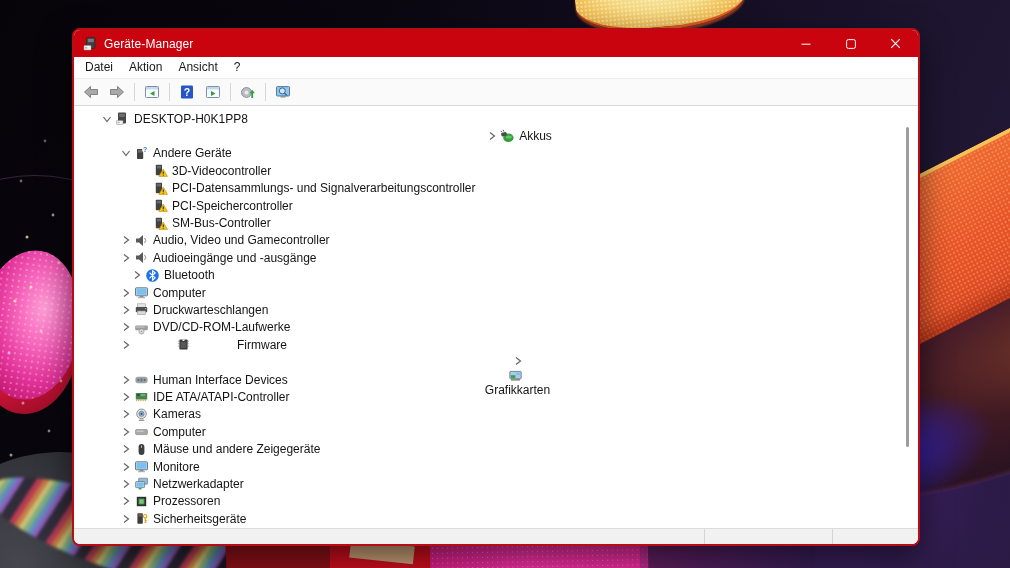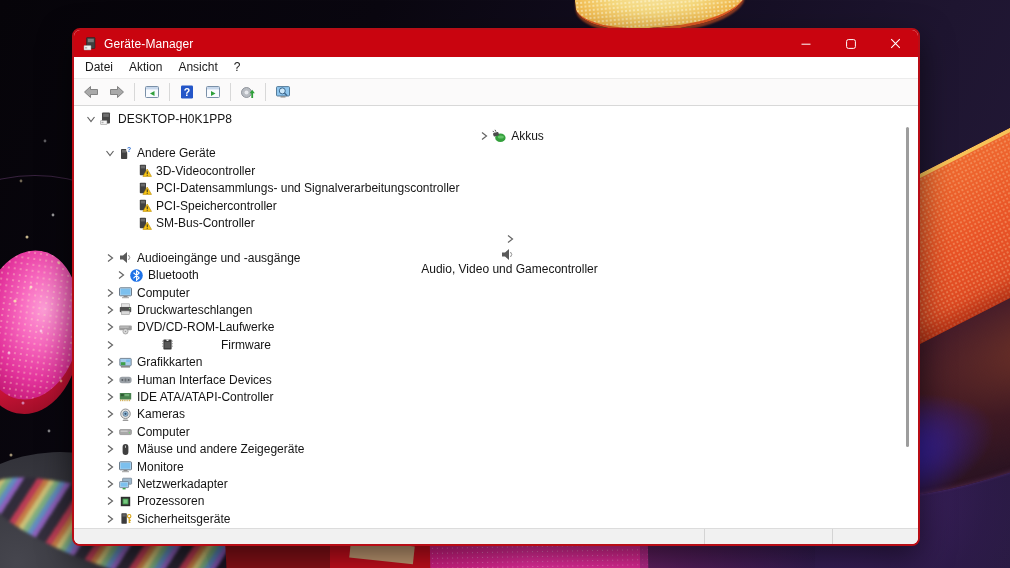--- a/index.html
+++ b/index.html
@@ -76,21 +76,21 @@
     background:transparent;border:0;padding:0;cursor:default;}
   .menubar{height:22px;background:#fff;border-bottom:1px solid #ececec;display:flex;align-items:center;
     padding-left:3px;flex:0 0 auto;}
   .menu-item{font-size:12px;color:#191919;padding:0 8px;line-height:21px;}
   .toolbar{height:27px;background:#fbfafa;border-bottom:1px solid #d8d8d8;display:flex;align-items:center;
     padding-left:4px;flex:0 0 auto;}
   .tbar-btn{width:24px;height:23px;border:0;background:transparent;padding:0;margin:0 1px;
     display:flex;align-items:center;justify-content:center;}
   .tbar-sep{width:1px;height:18px;background:#d8d8d8;margin:0 4px;}
   .treeview{flex:1 1 auto;background:#fff;position:relative;overflow:hidden;padding-top:4px;}
-  .tree-row{height:17.4px;display:flex;align-items:center;white-space:nowrap;}
+  .tree-row{height:17.4px;display:flex;align-items:center;white-space:nowrap;margin-left:16px;}
   .tw-chev{width:17px;height:15px;display:flex;align-items:center;justify-content:center;flex:0 0 auto;}
   .tw-chev svg{display:block;}
   .tw-chev.expanded svg{transform:rotate(90deg);}
   .tw-ic{width:15px;height:15px;margin-right:4px;flex:0 0 auto;}
   .tw-ic svg{display:block;}
   .tw-label{font-size:12px;color:#141414;}
   .scroll-thumb{position:absolute;right:9px;top:21px;width:3px;height:320px;background:#9d9d9d;border-radius:2px;}
   .statusbar{height:16px;background:#f1f1f1;border-top:1px solid #dcdcdc;display:flex;flex:0 0 auto;}
   .sb-sec{height:100%;}
   .sb-main{flex:1;}
@@ -306,21 +306,21 @@
             <svg width="15" height="15" viewBox="0 0 15 15">
               <rect x="2.8" y="1.8" width="6.2" height="10.5" rx="0.8" fill="#414141"></rect>
               <rect x="3.8" y="2.8" width="4.2" height="2.6" fill="#6a6a6a"></rect>
               <path d="M10.2 6 l4.3 7.4 h-8.6 z" fill="#f8c616" stroke="#b88a00" stroke-width="0.6"></path>
               <rect x="9.75" y="8.4" width="0.95" height="2.6" fill="#222"></rect>
               <rect x="9.75" y="11.7" width="0.95" height="1" fill="#222"></rect>
             </svg>
           </span>
           <span class="tw-label">SM-Bus-Controller</span>
         </div>
-        <div class="tree-row" style="padding-left: 27px; flex-direction: column;">
+        <div class="tree-row" style="padding-left: 27px;">
           <span class="tw-chev">
             <svg width="10" height="10" viewBox="0 0 10 10">
               <polyline points="3,1.5 7.5,5 3,8.5" fill="none" stroke="#646464" stroke-width="1.2"></polyline>
             </svg>
           </span>
           <span class="tw-ic">
             <svg width="15" height="15" viewBox="0 0 15 15">
               <path d="M2 5.5 h3 L9 2 v11 L5 9.5 H2 z" fill="#5a5a5a"></path>
               <path d="M10.5 5 a3.5 3.5 0 0 1 0 5" fill="none" stroke="#8a8a8a" stroke-width="1"></path>
             </svg>
@@ -412,21 +412,21 @@
           <span class="tw-ic">
             <svg width="15" height="15" viewBox="0 0 15 15">
               <rect x="3.4" y="2.6" width="8.2" height="9.8" rx="0.6" fill="#3c3c3c"></rect>
               <path d="M6 2.6 h3 l-0.8 1.4 h-1.4 z" fill="#f2f2f2"></path>
               <rect x="4.6" y="5" width="5.8" height="6" fill="#585858"></rect>
               <path d="M3.4 4.2 h-1.2 M3.4 6.7 h-1.2 M3.4 9.2 h-1.2 M11.6 4.2 h1.2 M11.6 6.7 h1.2 M11.6 9.2 h1.2" stroke="#707070" stroke-width="0.8"></path>
             </svg>
           </span>
           <span class="tw-label">Firmware</span>
         </div>
-        <div class="tree-row" style="padding-left: 27px;">
+        <div class="tree-row" style="padding-left: 27px; flex-direction: column;">
           <span class="tw-chev">
             <svg width="10" height="10" viewBox="0 0 10 10">
               <polyline points="3,1.5 7.5,5 3,8.5" fill="none" stroke="#646464" stroke-width="1.2"></polyline>
             </svg>
           </span>
           <span class="tw-ic">
             <svg width="15" height="15" viewBox="0 0 15 15">
               <rect x="1.8" y="3.4" width="11.4" height="7.4" rx="0.8" fill="#a8cdec" stroke="#5f6f7f" stroke-width="0.8"></rect>
               <rect x="2.8" y="7.2" width="4.6" height="3" fill="#3da04a"></rect>
               <rect x="8.2" y="4.6" width="3.6" height="2.4" fill="#7cc0ee"></rect>

